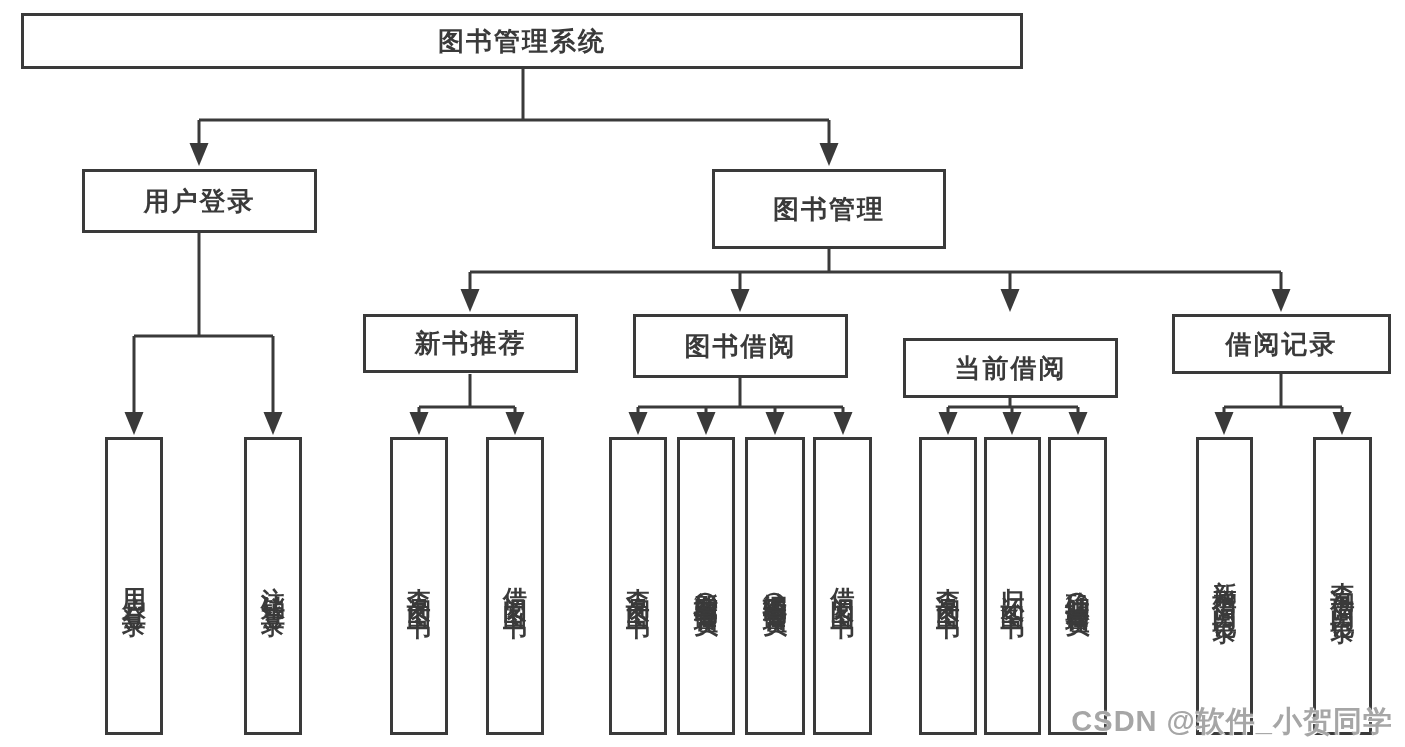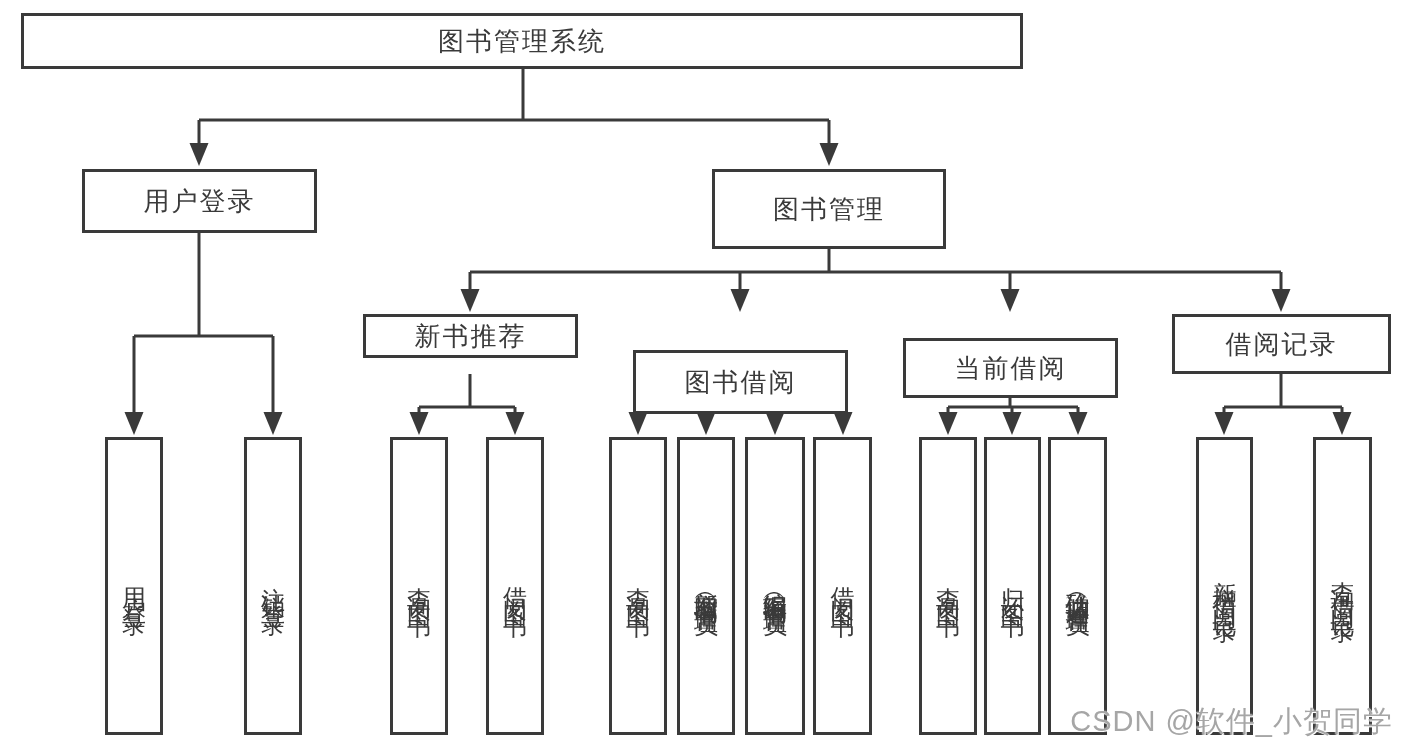--- a/index.html
+++ b/index.html
@@ -1,32 +1,32 @@
 <!DOCTYPE html>
 <html><head>
 <meta charset="utf-8">
 <style>
   html,body{margin:0;padding:0;background:#ffffff;}
   body{font-family:"Liberation Sans","DejaVu Sans",sans-serif;}
   .canvas{
-    position:relative;width:1405px;height:747px;background:#ffffff;overflow:hidden;
+    position:relative;width:1405px;height:747px;background:#ffffff;overflow:hidden;font-weight:bold;
   }
   .connectors{position:absolute;left:0;top:0;width:1405px;height:747px;}
   .box{
     position:absolute;box-sizing:border-box;border:3px solid #3a3a3a;background:#ffffff;
     display:flex;align-items:center;justify-content:center;color:#3a3a3a;
   }
   .hlabel{font-size:26px;letter-spacing:2px;white-space:nowrap;}
   .root{left:21px;top:13px;width:1002px;height:56px;}
   
   .n-user-login{left:82px;top:169px;width:235px;height:64px;}
   .n-book-mgmt{left:712px;top:169px;width:234px;height:80px;}
   
-  .n-new-book{left:363px;top:314px;width:215px;height:44px;text-align:right;}
-  .n-borrowing{left:633px;top:314px;width:215px;height:64px;margin-top:36px;}
+  .n-new-book{left:363px;top:314px;width:215px;height:59px;text-align:right;}
+  .n-borrowing{left:633px;top:314px;width:215px;height:64px;}
   .n-current{left:903px;top:314px;width:215px;height:60px;margin-top:24px;}
   .n-records{left:1172px;top:314px;width:219px;height:60px;}
   
   .leaf{top:437px;height:298px;}
   .vtext{
     writing-mode:vertical-rl;text-orientation:mixed;
     font-size:24px;letter-spacing:9px;line-height:1;white-space:nowrap;
   }
   .vtext.mid{letter-spacing:8px;}
   .vtext.long{letter-spacing:3px;}

